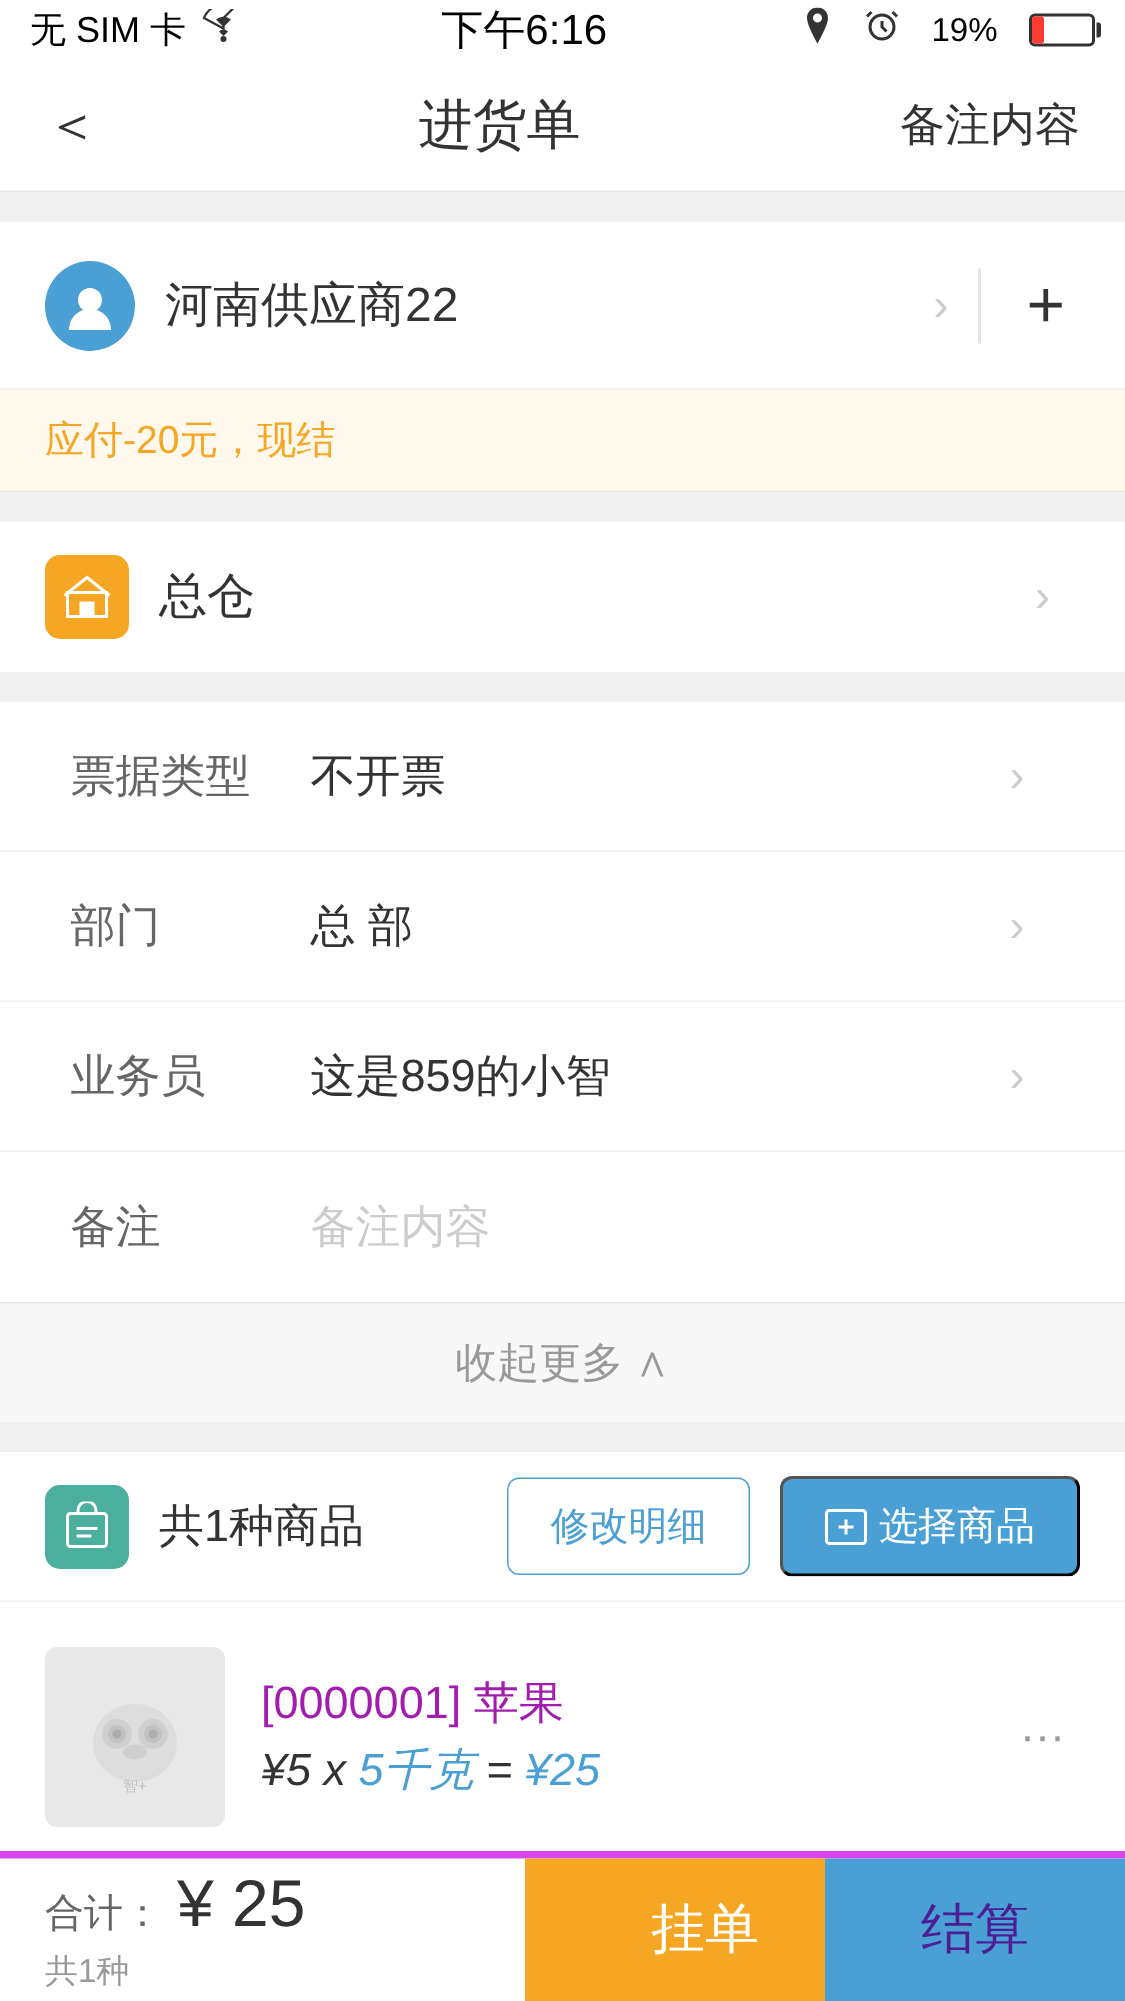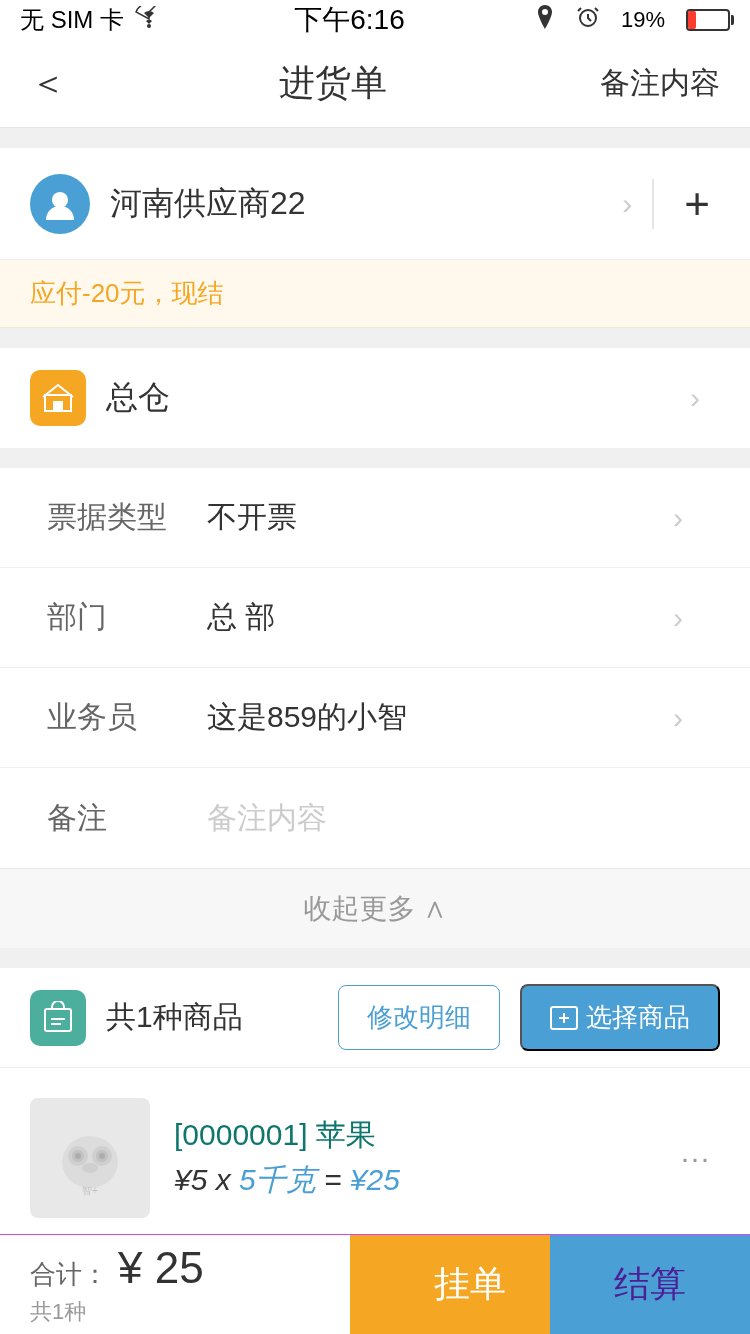--- a/index.html
+++ b/index.html
@@ -206,36 +206,36 @@
       width: 120px; height: 120px;
       background: #e8e8e8;
       border-radius: 8px;
       margin-right: 24px;
       flex-shrink: 0;
       display: flex; align-items: center; justify-content: center;
       color: #999; font-size: 22px;
       overflow: hidden;
     }
     .product-info { flex: 1; }
-    .product-name { font-size: 30px; color: #0f766e; margin-bottom: 4px; }
+    .product-name { font-size: 30px; color: #a21caf; margin-bottom: 4px; }
     .product-price { font-size: 30px; color: #333; font-style: italic; }
     .product-menu {
       color: #999; font-size: 30px; cursor: pointer; padding: 10px;
     }
 
     
     .bottom-bar {
       position: fixed;
       bottom: 0; left: 0; right: 0;
       width: 750px;
       height: 100px;
       display: flex;
       align-items: stretch;
       background: #fff;
-      border-top: 1px solid #d946ef;
+      border-top: 5px solid #d946ef;
     }
     .total-section {
       flex: 1;
       display: flex;
       flex-direction: column;
       justify-content: center;
       padding: 0 30px;
     }
     .total-label { font-size: 26px; color: #666; display: flex; align-items: baseline; gap: 10px; }
     .total-amount { font-size: 44px; color: #333; font-weight: 500; }

